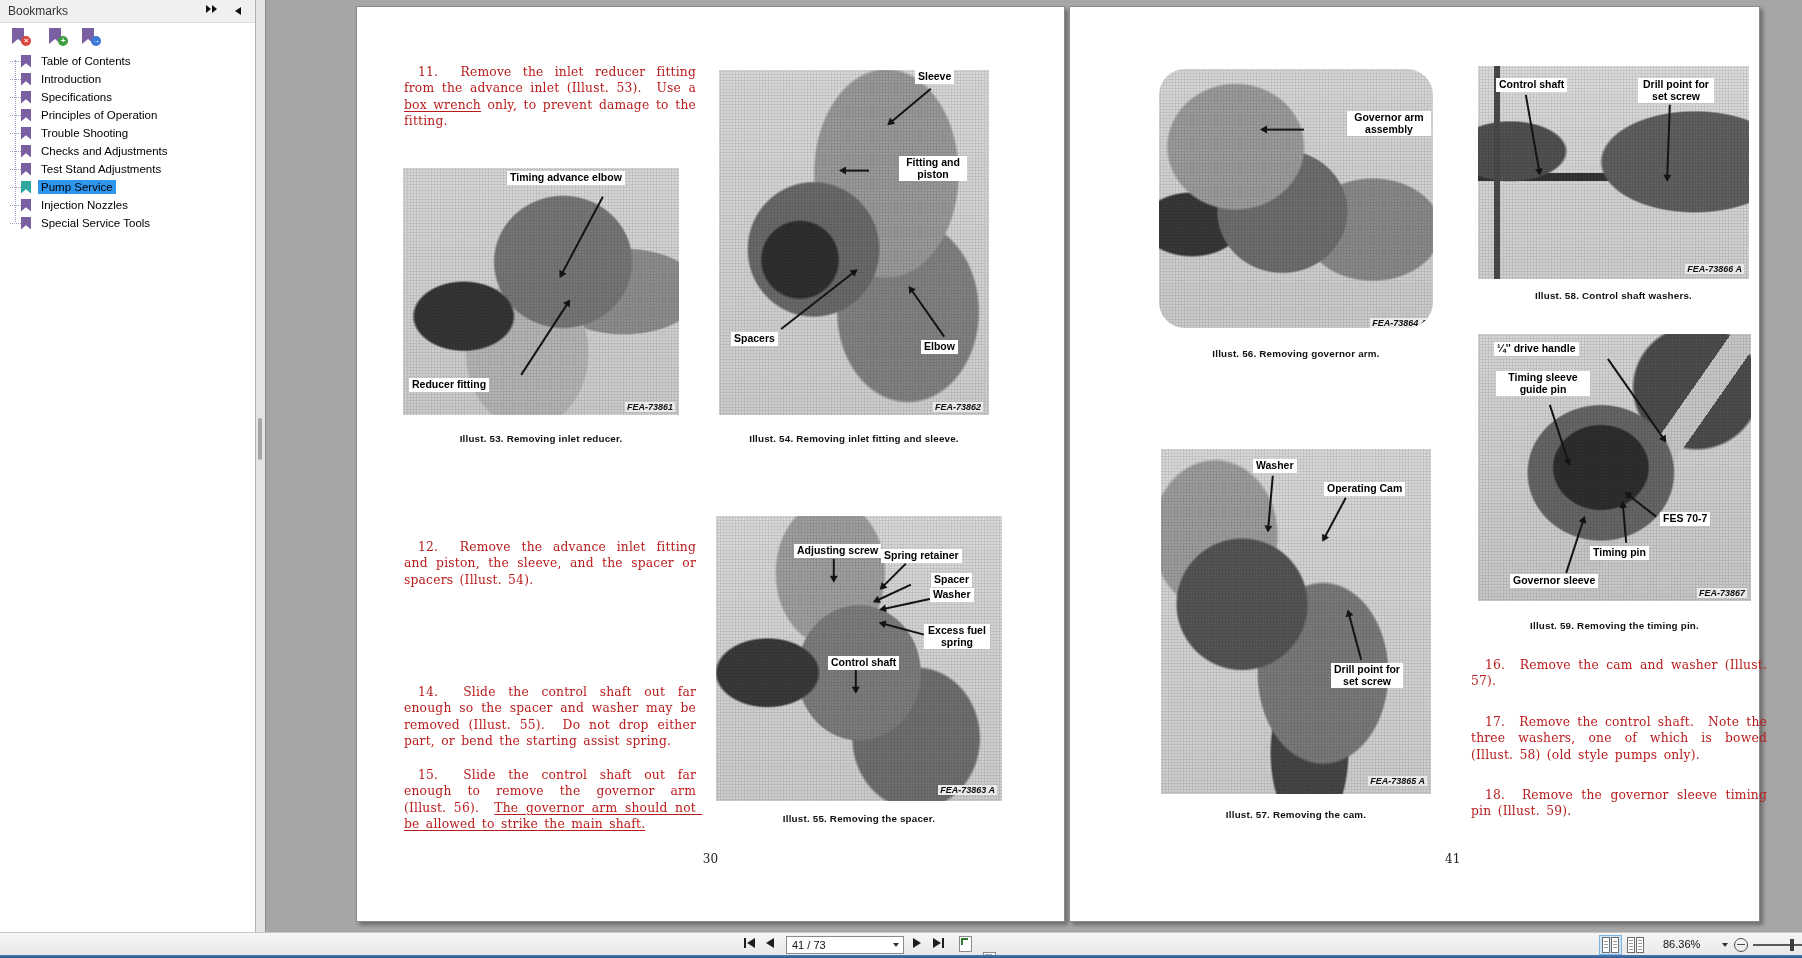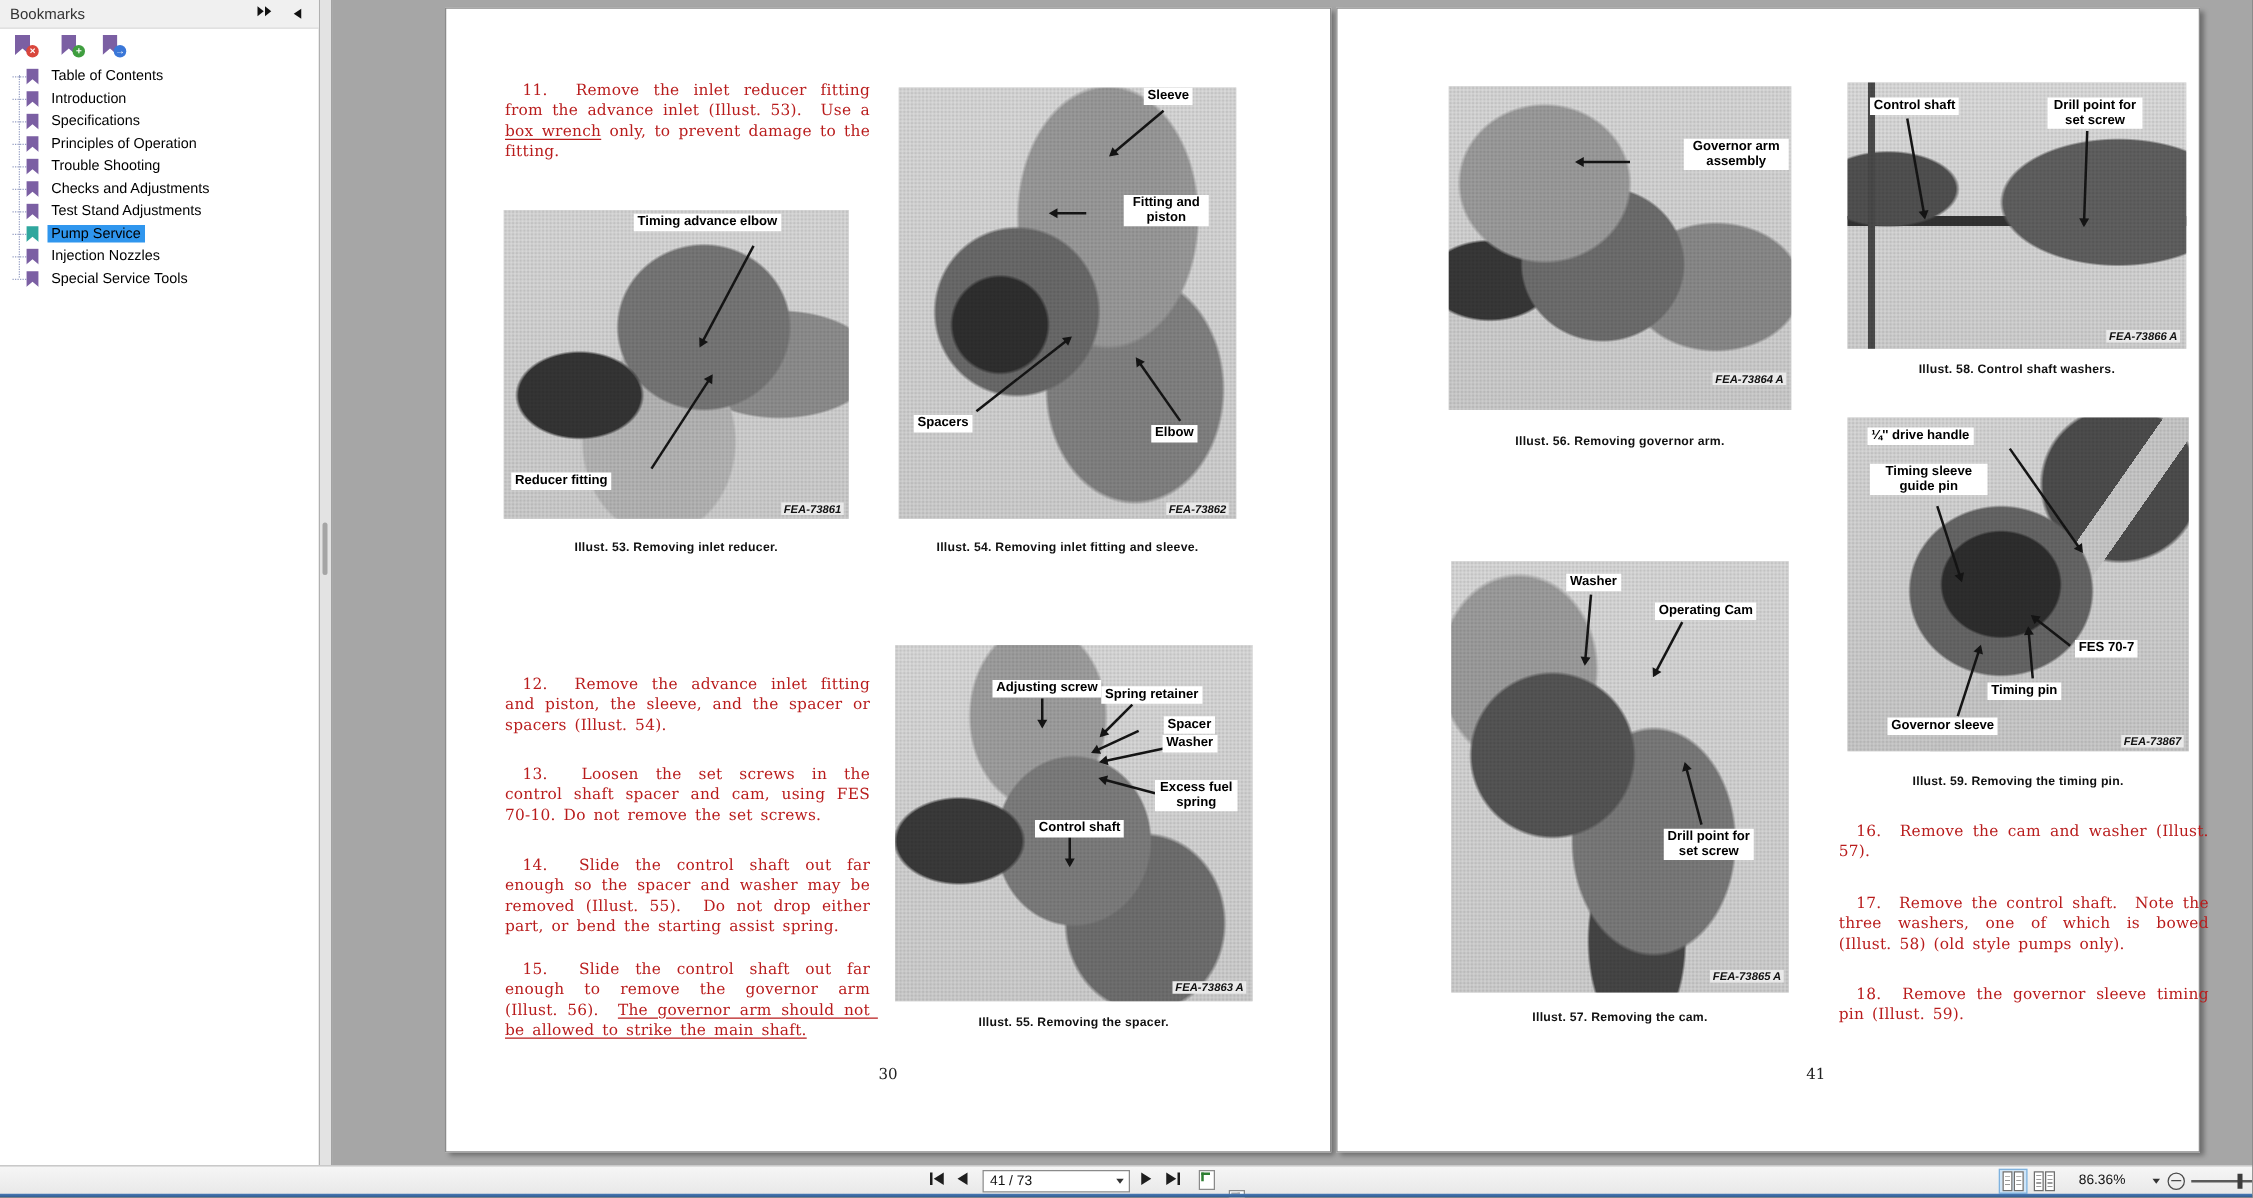--- a/index.html
+++ b/index.html
@@ -243,21 +243,20 @@
       <i class="arw" style="left:225px;top:266px;width:60px;transform:rotate(-125deg);"></i>
       <span class="lbl" style="left:196px;top:0;">Sleeve</span>
       <span class="lbl wrap" style="left:180px;top:86px;width:62px;">Fitting and piston</span>
       <span class="lbl" style="left:12px;top:262px;">Spacers</span>
       <span class="lbl" style="left:202px;top:270px;">Elbow</span>
       <span class="ref" style="right:6px;bottom:3px;">FEA-73862</span>
     </div>
     <div class="cap" style="left:362px;top:426px;width:270px;">Illust. 54.  Removing inlet fitting and sleeve.</div>
 
     <div class="para" style="left:47px;top:532px;width:292px;">12.  Remove the advance inlet fitting and piston, the sleeve, and the spacer or spacers (Illust. 54).</div>
-    <div class="para" style="left:47px;top:604px;width:292px;">13.  Loosen the set screws in the control shaft spacer and cam, using FES 70-10. Do not remove the set screws.</div>
     <div class="para" style="left:47px;top:677px;width:292px;">14.  Slide the control shaft out far enough so the spacer and washer may be removed (Illust. 55).  Do not drop either part, or bend the starting assist spring.</div>
     <div class="para" style="left:47px;top:760px;width:292px;"><span>15.  Slide the control shaft out far enough to remove the governor arm (Illust. 56).  </span><span class="u">The governor arm should not be allowed to strike the main shaft.</span></div>
 
     <div class="photo ph55" style="left:359px;top:509px;width:286px;height:285px;">
       <i class="arw" style="left:118px;top:42px;width:22px;transform:rotate(90deg);"></i>
       <i class="arw" style="left:190px;top:47px;width:35px;transform:rotate(135deg);"></i>
       <i class="arw" style="left:195px;top:68px;width:40px;transform:rotate(155deg);"></i>
       <i class="arw" style="left:216px;top:82px;width:52px;transform:rotate(168deg);"></i>
       <i class="arw" style="left:208px;top:118px;width:45px;transform:rotate(195deg);"></i>
       <i class="arw" style="left:140px;top:153px;width:22px;transform:rotate(90deg);"></i>
@@ -268,24 +267,24 @@
       <span class="lbl wrap" style="left:208px;top:108px;width:60px;">Excess fuel spring</span>
       <span class="lbl" style="left:112px;top:140px;">Control shaft</span>
       <span class="ref" style="right:5px;bottom:6px;">FEA-73863 A</span>
     </div>
     <div class="cap" style="left:359px;top:806px;width:286px;">Illust. 55.  Removing the spacer.</div>
 
     <div class="pagenum" style="top:845px;">30</div>
   </div>
 
   <div class="page page-right">
-    <div class="photo ph56" style="left:89px;top:62px;width:274px;height:259px;">
+    <div class="photo ph56" style="left:89px;top:62px;width:274px;height:259px;border-radius:26px;">
       <i class="arw" style="left:145px;top:60px;width:42px;transform:rotate(180deg);"></i>
       <span class="lbl wrap" style="left:188px;top:42px;width:78px;">Governor arm assembly</span>
-      <span class="ref" style="right:4px;bottom:20px;">FEA-73864 A</span>
+      <span class="ref" style="right:4px;bottom:0;">FEA-73864 A</span>
     </div>
     <div class="cap" style="left:89px;top:341px;width:274px;">Illust. 56. Removing governor arm.</div>
 
     <div class="photo ph58" style="left:408px;top:59px;width:271px;height:213px;">
       <i class="arw" style="left:48px;top:28px;width:80px;transform:rotate(80deg);"></i>
       <i class="arw" style="left:192px;top:38px;width:75px;transform:rotate(92deg);"></i>
       <span class="lbl" style="left:18px;top:12px;">Control shaft</span>
       <span class="lbl wrap" style="left:160px;top:12px;width:70px;">Drill point for set screw</span>
       <span class="ref" style="right:5px;bottom:5px;">FEA-73866 A</span>
     </div>

